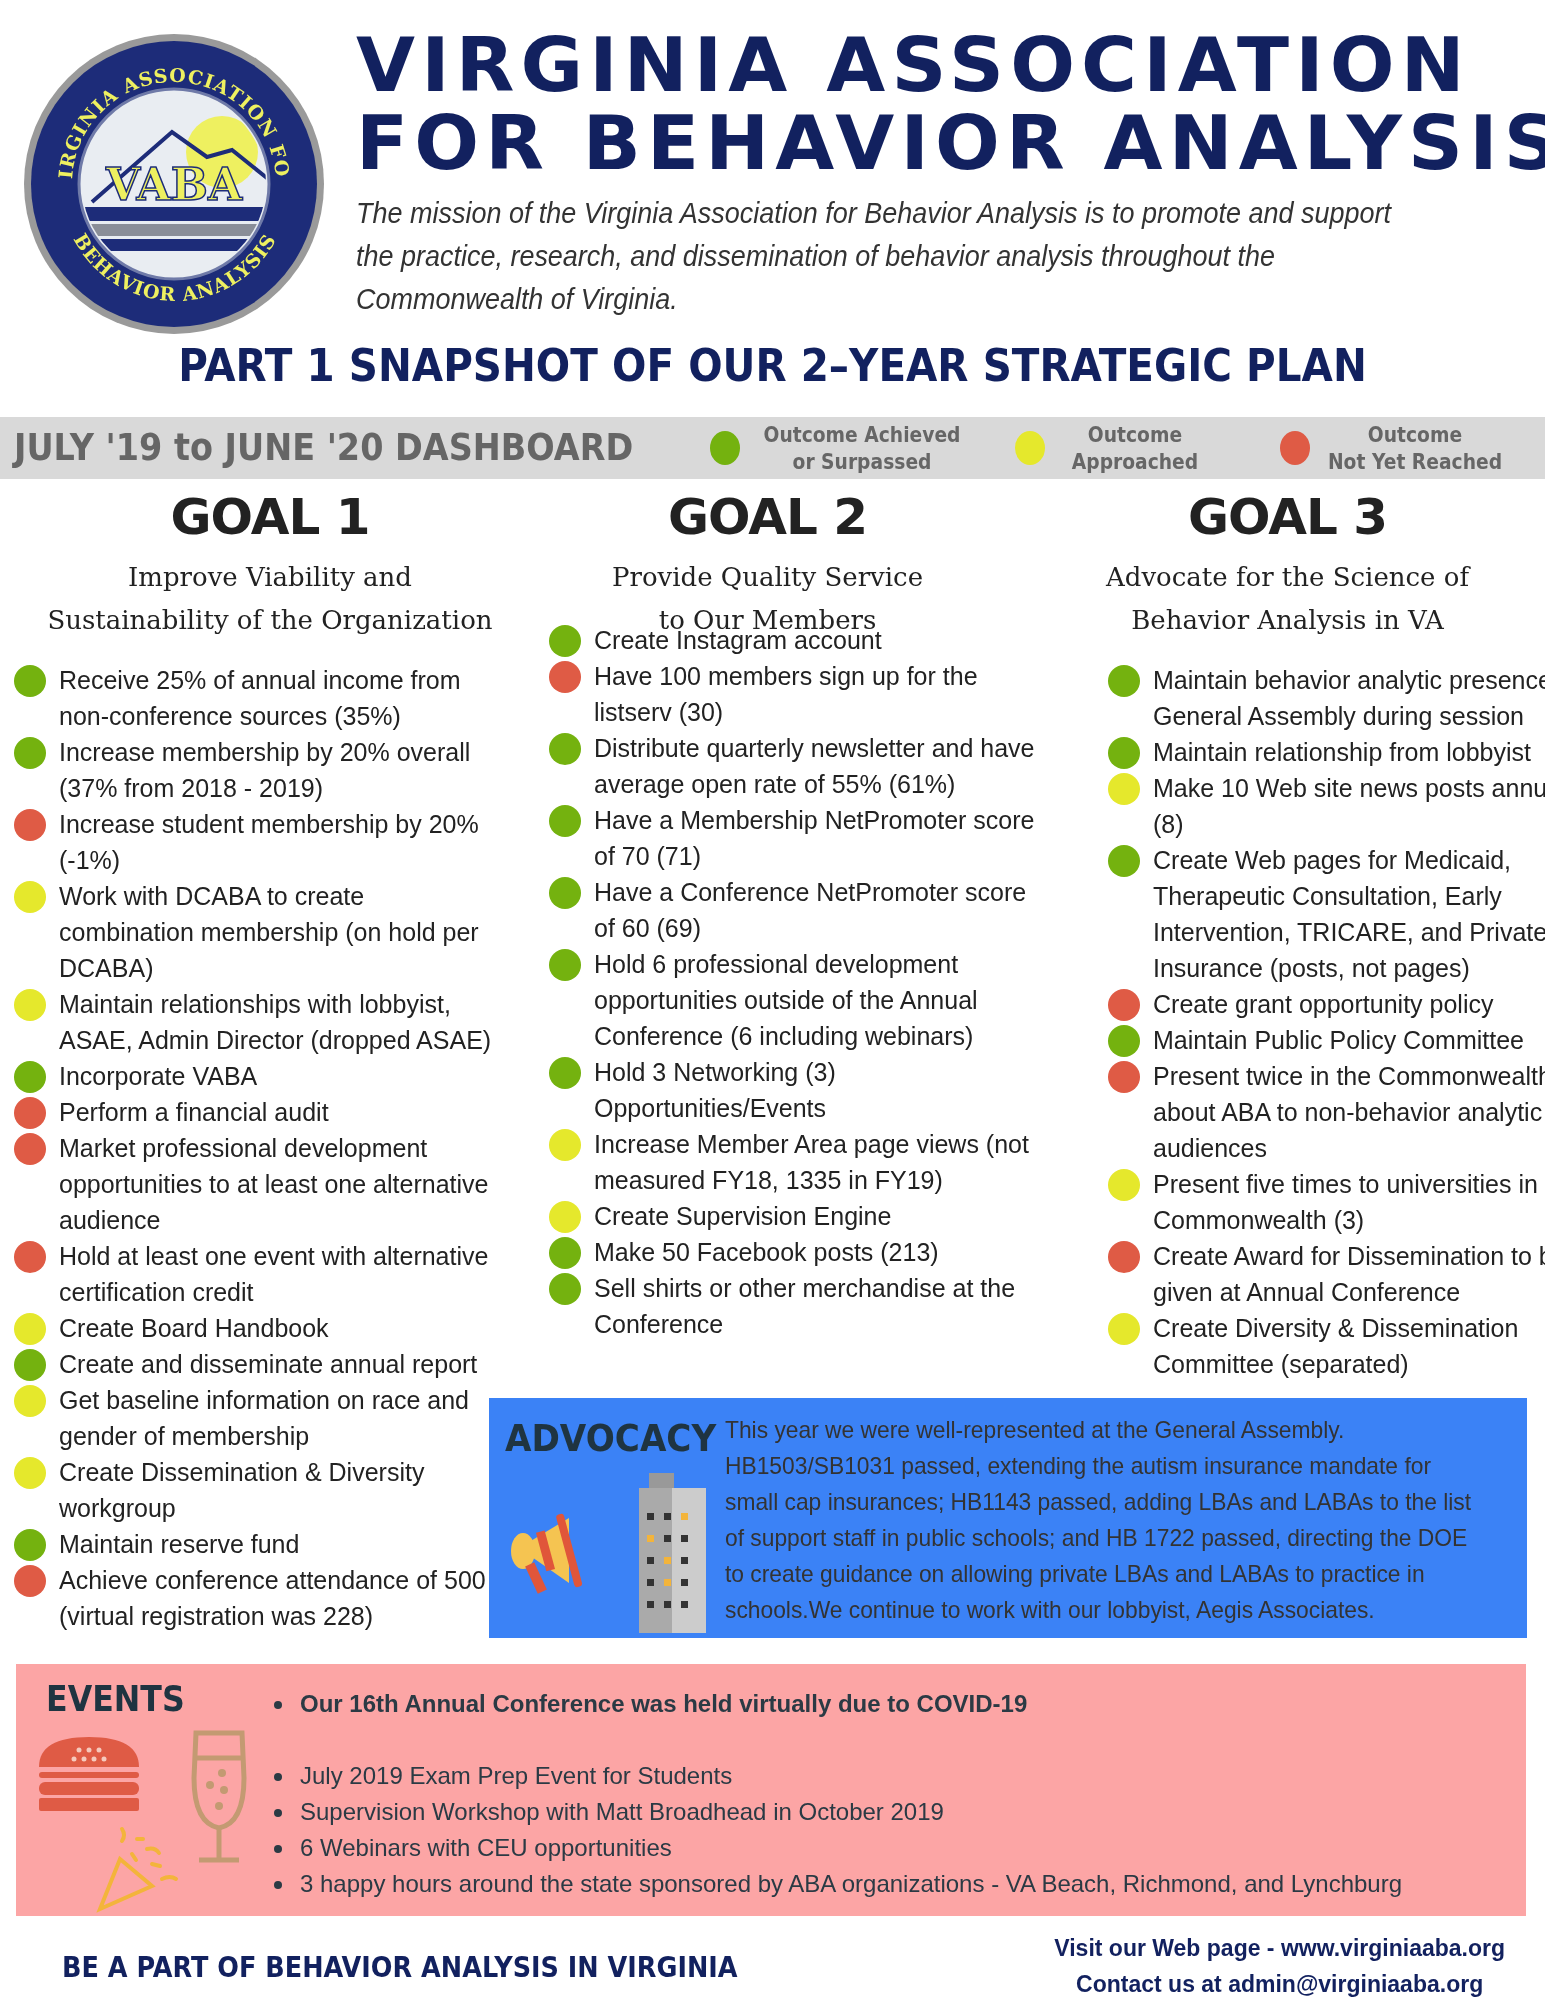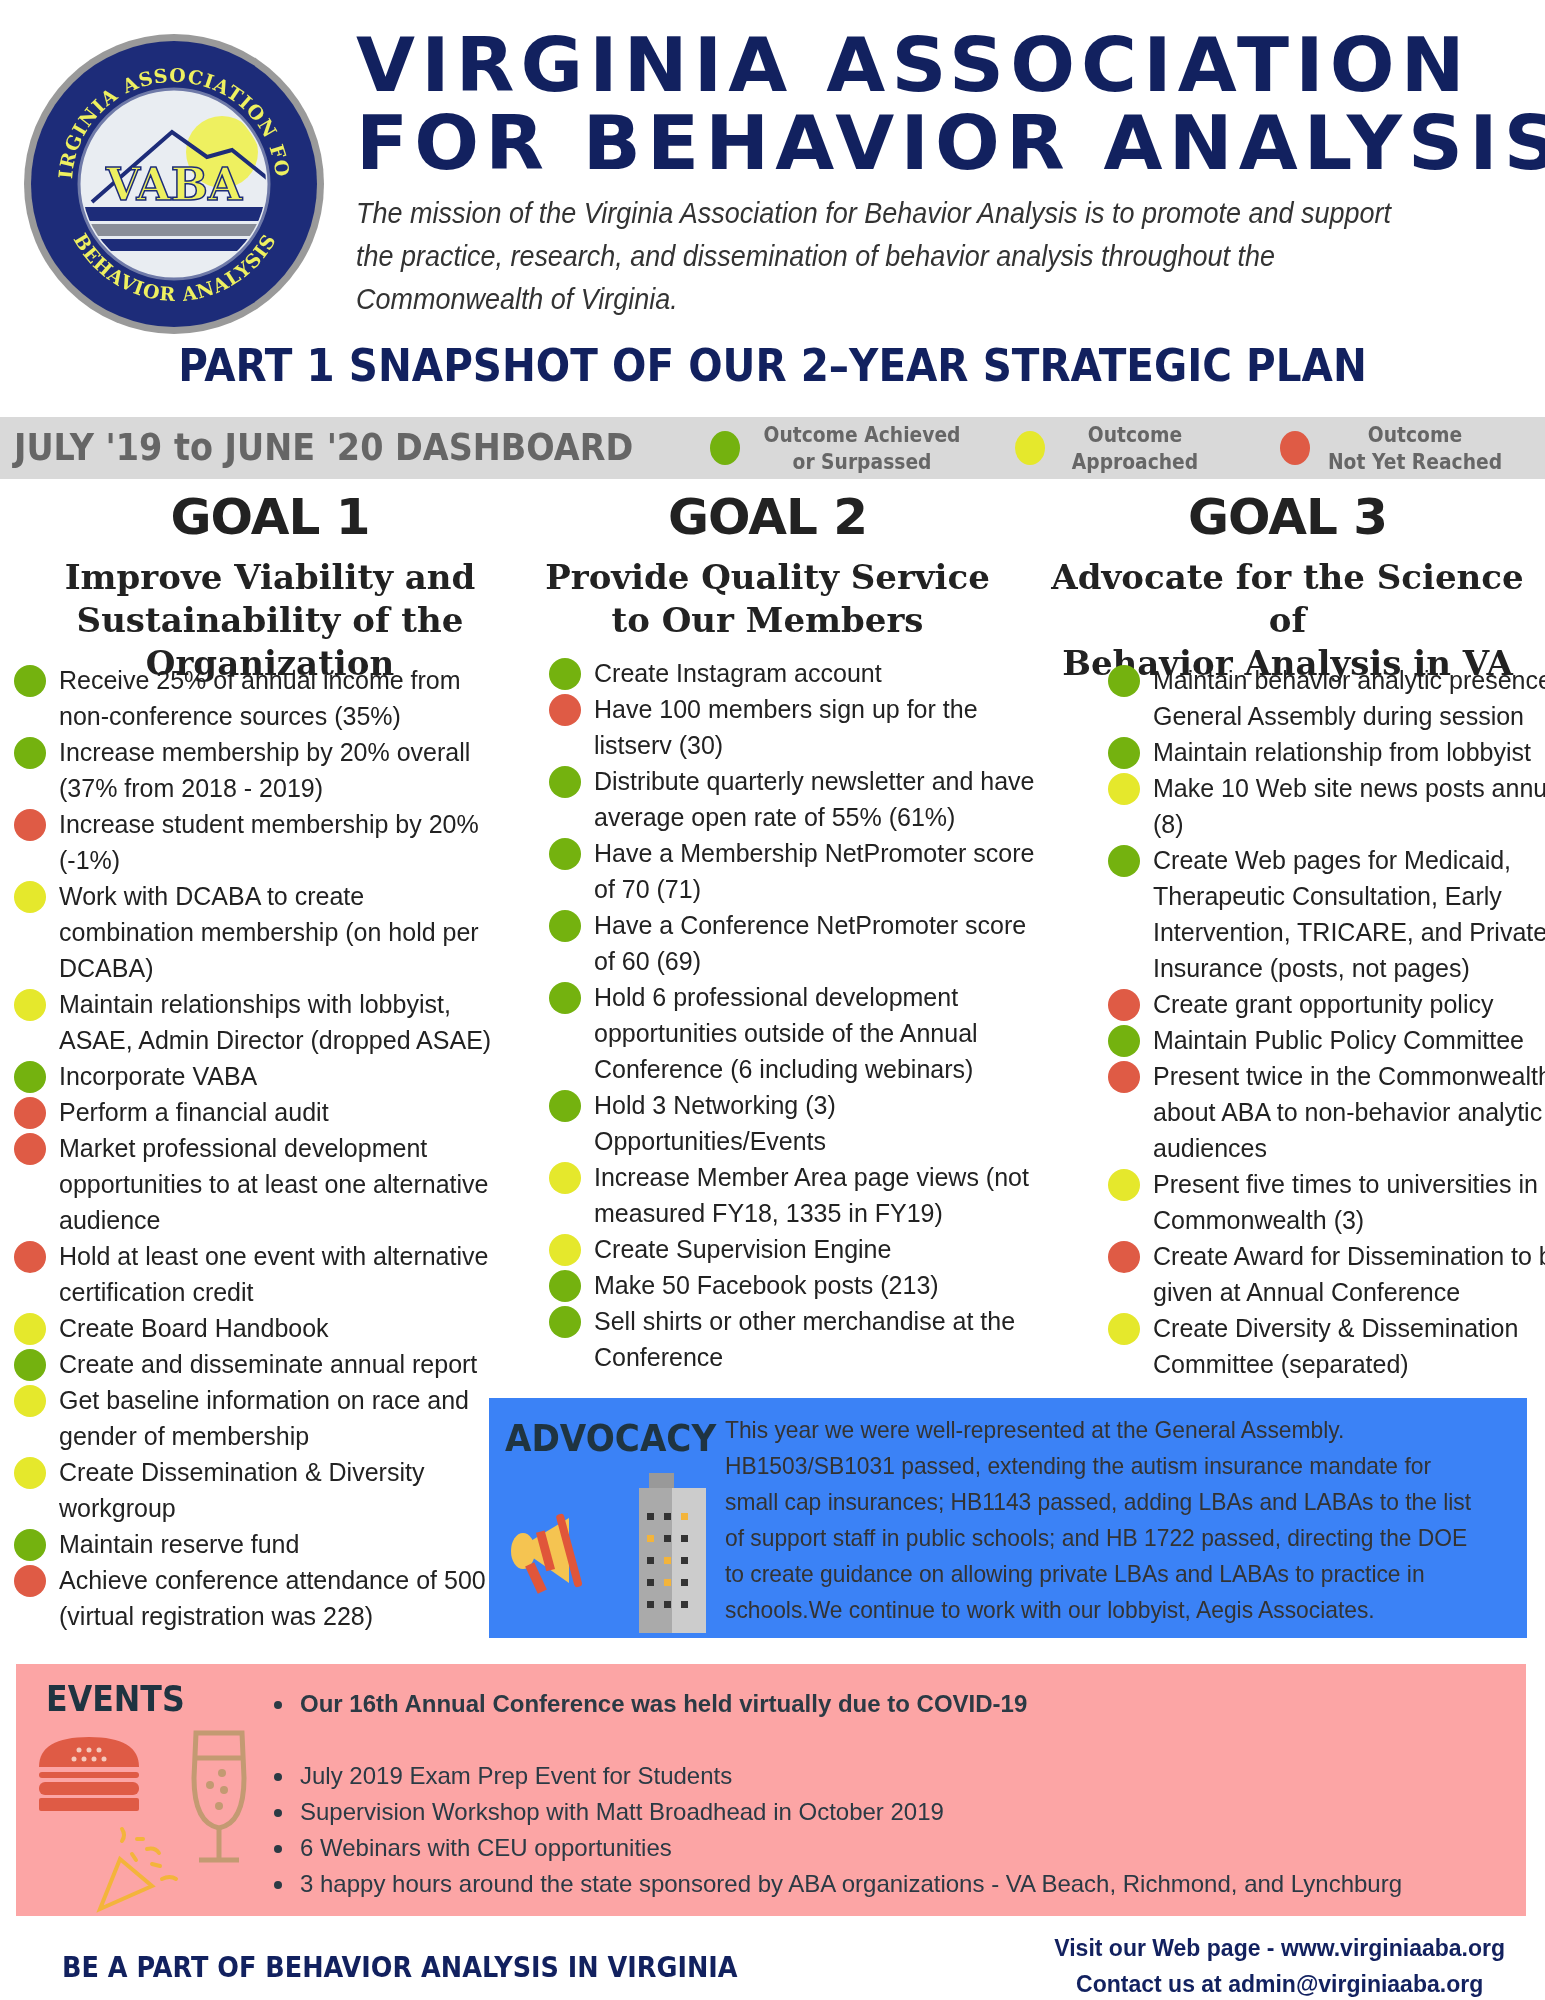--- a/index.html
+++ b/index.html
@@ -24,21 +24,21 @@
   .band-title { position: absolute; left: 14px; top: 8px; font-family: "DejaVu Sans", sans-serif;
                 font-weight: bold; color: #666; font-size: 38px; transform: scaleX(0.88); transform-origin: left; white-space: nowrap; }
   .legend-dot { position: absolute; width: 30px; height: 34px; border-radius: 50%; top: 14px; }
   .legend-text { position: absolute; top: 4px; font-family: "DejaVu Sans", sans-serif; font-weight: bold;
                  color: #666; font-size: 22px; line-height: 27px; text-align: center; transform: scaleX(0.85); white-space: nowrap; }
 
   
   .goal { position: absolute; top: 488px; }
   .goal-num { font-family: "DejaVu Sans", sans-serif; font-weight: bold; font-size: 50px; color: #222;
               text-align: center; letter-spacing: -1px; }
-  .goal-sub { font-family: "DejaVu Serif", serif; font-weight: bold; font-size: 34px; line-height: 43px;
+  .goal-sub { font-family: "DejaVu Serif", serif; font-weight: normal; font-size: 26px; line-height: 43px;
               color: #222; text-align: center; margin-top: 10px; }
   .goal-list { position: absolute; list-style: none; }
   .goal-list li { position: relative; padding-left: 45px; font-size: 25px; line-height: 36px; color: #222; }
   .dot { position: absolute; left: 0; top: 3px; width: 32px; height: 32px; border-radius: 50%; }
   .g { background: #74b20f; }
   .y { background: #e5e82c; }
   .r { background: #df5b45; }
 
   
   .advocacy { position: absolute; left: 489px; top: 1398px; width: 1038px; height: 240px; background: #3b82f6; }
@@ -150,21 +150,21 @@
     <li><span class="dot r"></span><span>Achieve conference attendance of 500 (virtual registration was 228)</span></li>
   </ul>
 
 <div class="goal" style="left:530px;width:475px">
   <div class="goal-num">GOAL 2</div>
   <div class="goal-sub">
     <div>Provide Quality Service</div>
       <div>to Our Members</div>
   </div>
 </div>
-<ul class="goal-list" id="goal-list-1" style="left:549px;top:655px;width:490px">
+<ul class="goal-list" id="goal-list-1" style="left:549px;top:622px;width:490px">
     <li><span class="dot g"></span><span>Create Instagram account</span></li>
     <li><span class="dot r"></span><span>Have 100 members sign up for the listserv  (30)</span></li>
     <li><span class="dot g"></span><span>Distribute quarterly newsletter and have average open rate of 55% (61%)</span></li>
     <li><span class="dot g"></span><span>Have a Membership NetPromoter score of 70 (71)</span></li>
     <li><span class="dot g"></span><span>Have a Conference NetPromoter score of 60 (69)</span></li>
     <li><span class="dot g"></span><span>Hold 6 professional development opportunities outside of the Annual Conference (6 including webinars)</span></li>
     <li><span class="dot g"></span><span>Hold 3 Networking (3) Opportunities/Events</span></li>
     <li><span class="dot y"></span><span>Increase Member Area page views  (not measured FY18, 1335 in FY19)</span></li>
     <li><span class="dot y"></span><span>Create Supervision Engine</span></li>
     <li><span class="dot g"></span><span>Make 50 Facebook posts (213)</span></li>

